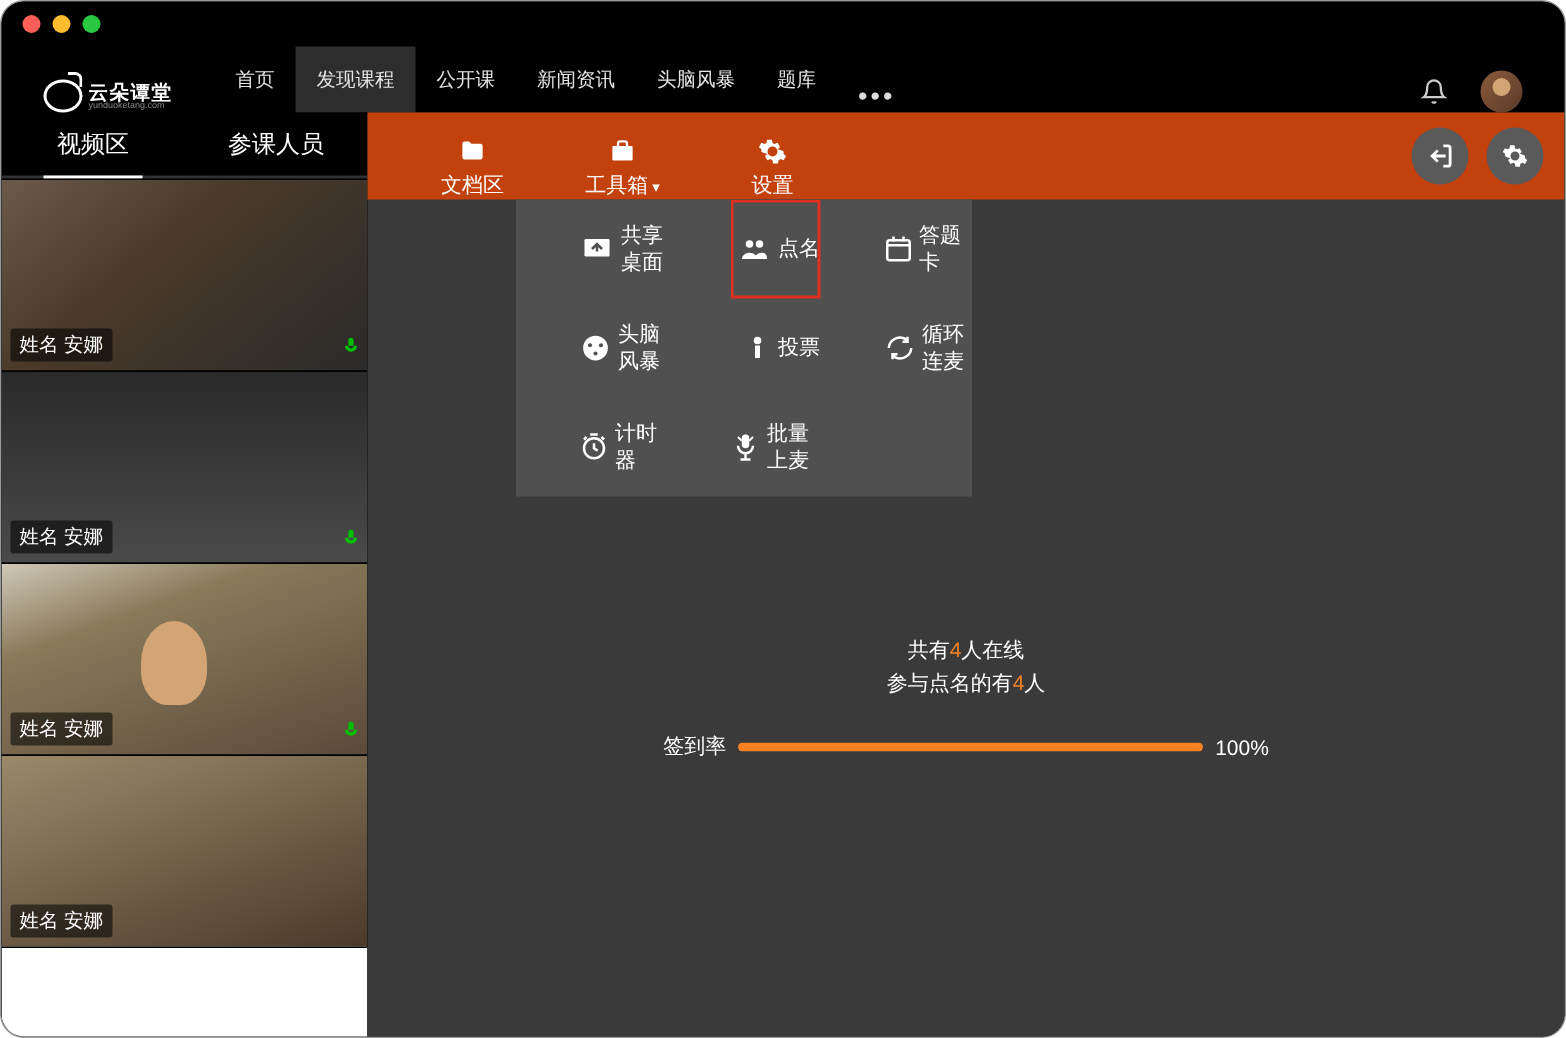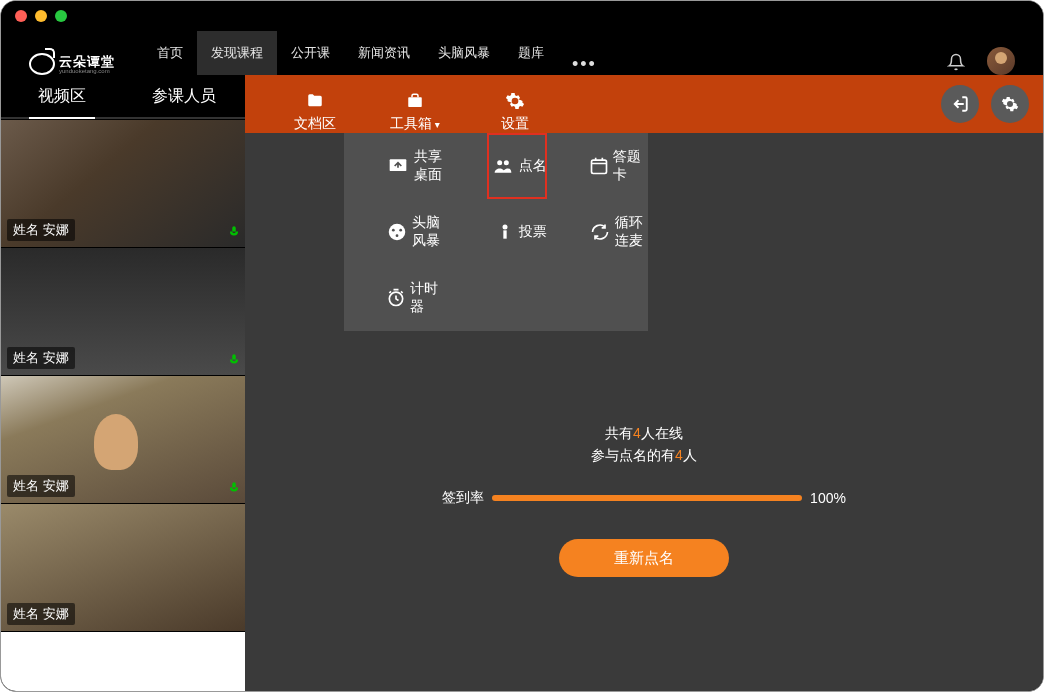--- a/index.html
+++ b/index.html
@@ -401,33 +401,42 @@
         </div>
         <div class="pop-item">
           <div class="ico">
               <svg width="20" height="22" viewBox="0 0 24 24" fill="none" stroke="#fff" stroke-width="2">
                 <circle cx="12" cy="13" r="8"></circle>
                 <path d="M12 9v4l3 2M9 2h6M4 6l2-2M20 6l-2-2"></path>
               </svg>
             </div>
           <span>计时器</span>
         </div>
+        <div class="pop-item">
+          <div class="ico">
+              <svg width="20" height="22" viewBox="0 0 24 24" fill="#fff">
+                <rect x="9" y="2" width="6" height="11" rx="3"></rect>
+                <path d="M6 11a6 6 0 0012 0M12 18v4M8 22h8" fill="none" stroke="#fff" stroke-width="2"></path>
+                <path d="M6 4l3 3M18 4l-3 3" stroke="#fff" stroke-width="1.5"></path>
+              </svg>
+            </div>
+          <span>批量上麦</span>
+        </div>
       </div>
 
       <div class="content">
         <div class="stat-line">
           <span>共有</span><span class="num">4</span><span>人在线</span>
         </div>
         <div class="stat-line">
           <span>参与点名的有</span><span class="num">4</span><span>人</span>
         </div>
         <div class="progress-row">
           <span class="progress-label">签到率</span>
           <div class="progress-bar">
             <div class="progress-fill"></div>
           </div>
           <span class="progress-pct">100%</span>
         </div>
-        <button class="recount-btn">重新点名</button>
       </div>
     </div>
   </div>
 </div>
 
 </body></html>

